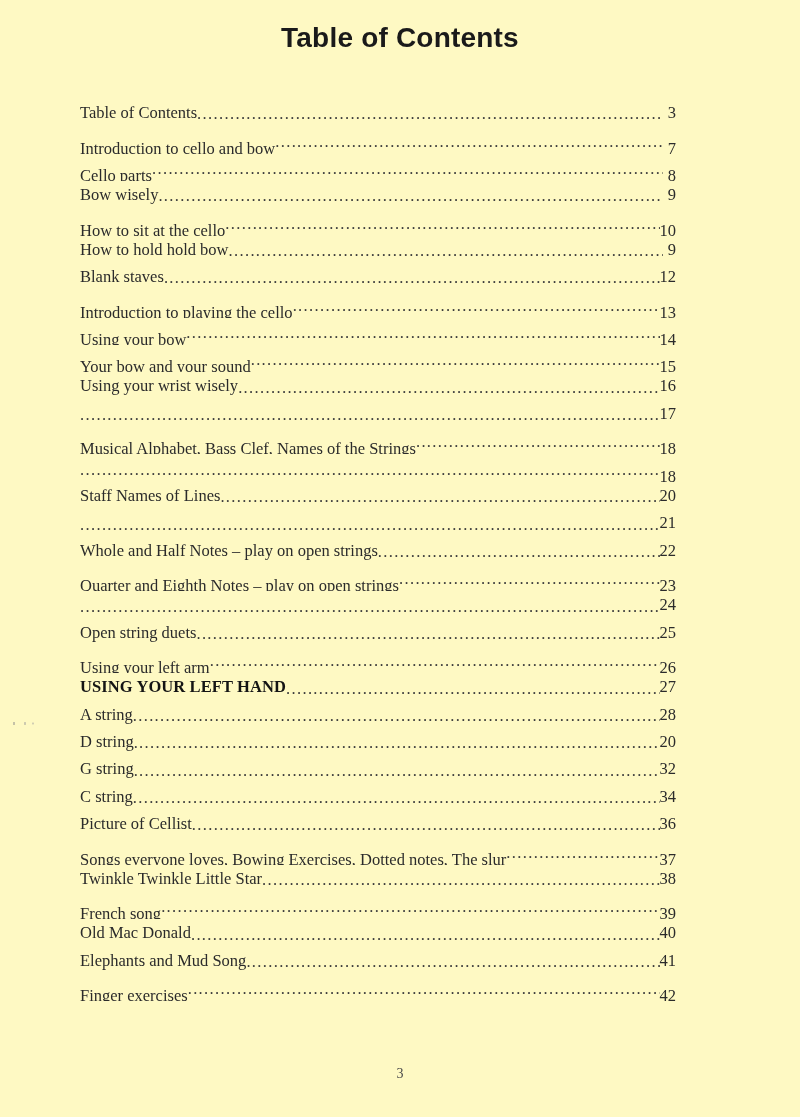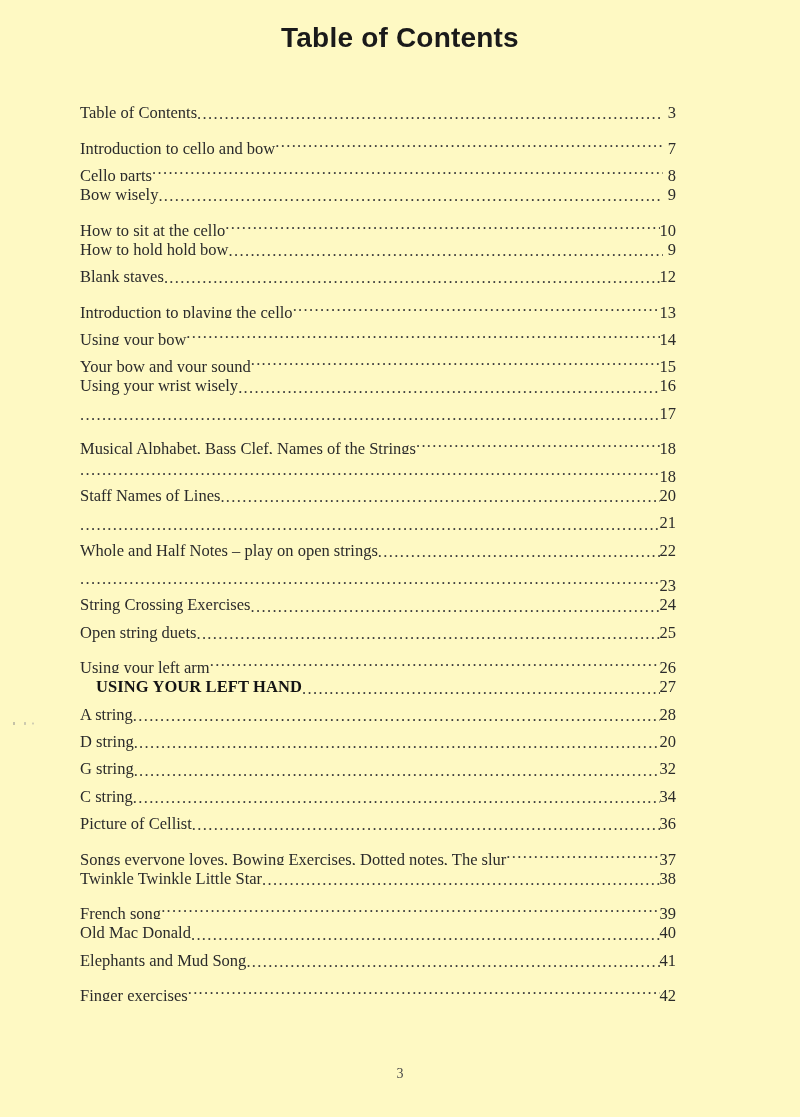--- a/index.html
+++ b/index.html
@@ -52,21 +52,20 @@
     line-height: 27.35px;
     color: #2b2b2b;
     white-space: nowrap;
     overflow: hidden;
   }
 
   .toc-entry.bold .entry-title {
     font-weight: bold;
     color: #141414;
     letter-spacing: 0.1px;
-    margin-left: 16px;
   }
 
   .entry-title {
     flex: 0 0 auto;
   }
 
   
   .toc-entry.gap .entry-leader::before {
     content: "";
     display: inline-block;
@@ -247,27 +246,27 @@
         <span class="entry-page">21</span>
       </div>
       <div class="toc-entry gap">
         <span class="entry-title">Whole and Half Notes – play on open strings</span>
         <span class="entry-leader">
           <span class="dots">................................................................................................................................................................</span>
         </span>
         <span class="entry-page">22</span>
       </div>
       <div class="toc-entry">
+        <span class="entry-title">Quarter and Eighth Notes – play on open strings</span>
         <span class="entry-leader">
           <span class="dots">................................................................................................................................................................</span>
         </span>
         <span class="entry-page">23</span>
       </div>
       <div class="toc-entry gap">
-        <span class="entry-title">String Crossing Exercises</span>
         <span class="entry-leader">
           <span class="dots">................................................................................................................................................................</span>
         </span>
         <span class="entry-page">24</span>
       </div>
       <div class="toc-entry gap">
         <span class="entry-title">Open string duets</span>
         <span class="entry-leader">
           <span class="dots">................................................................................................................................................................</span>
         </span>

